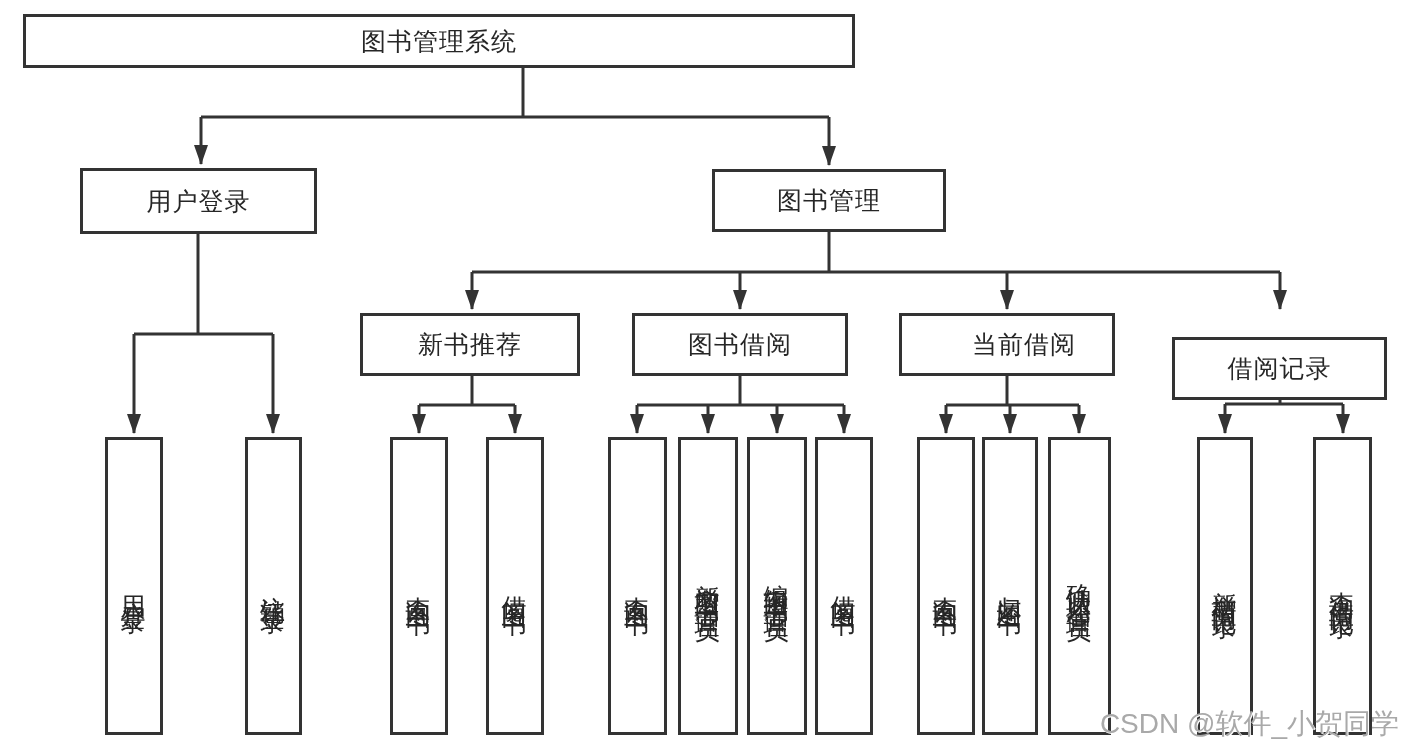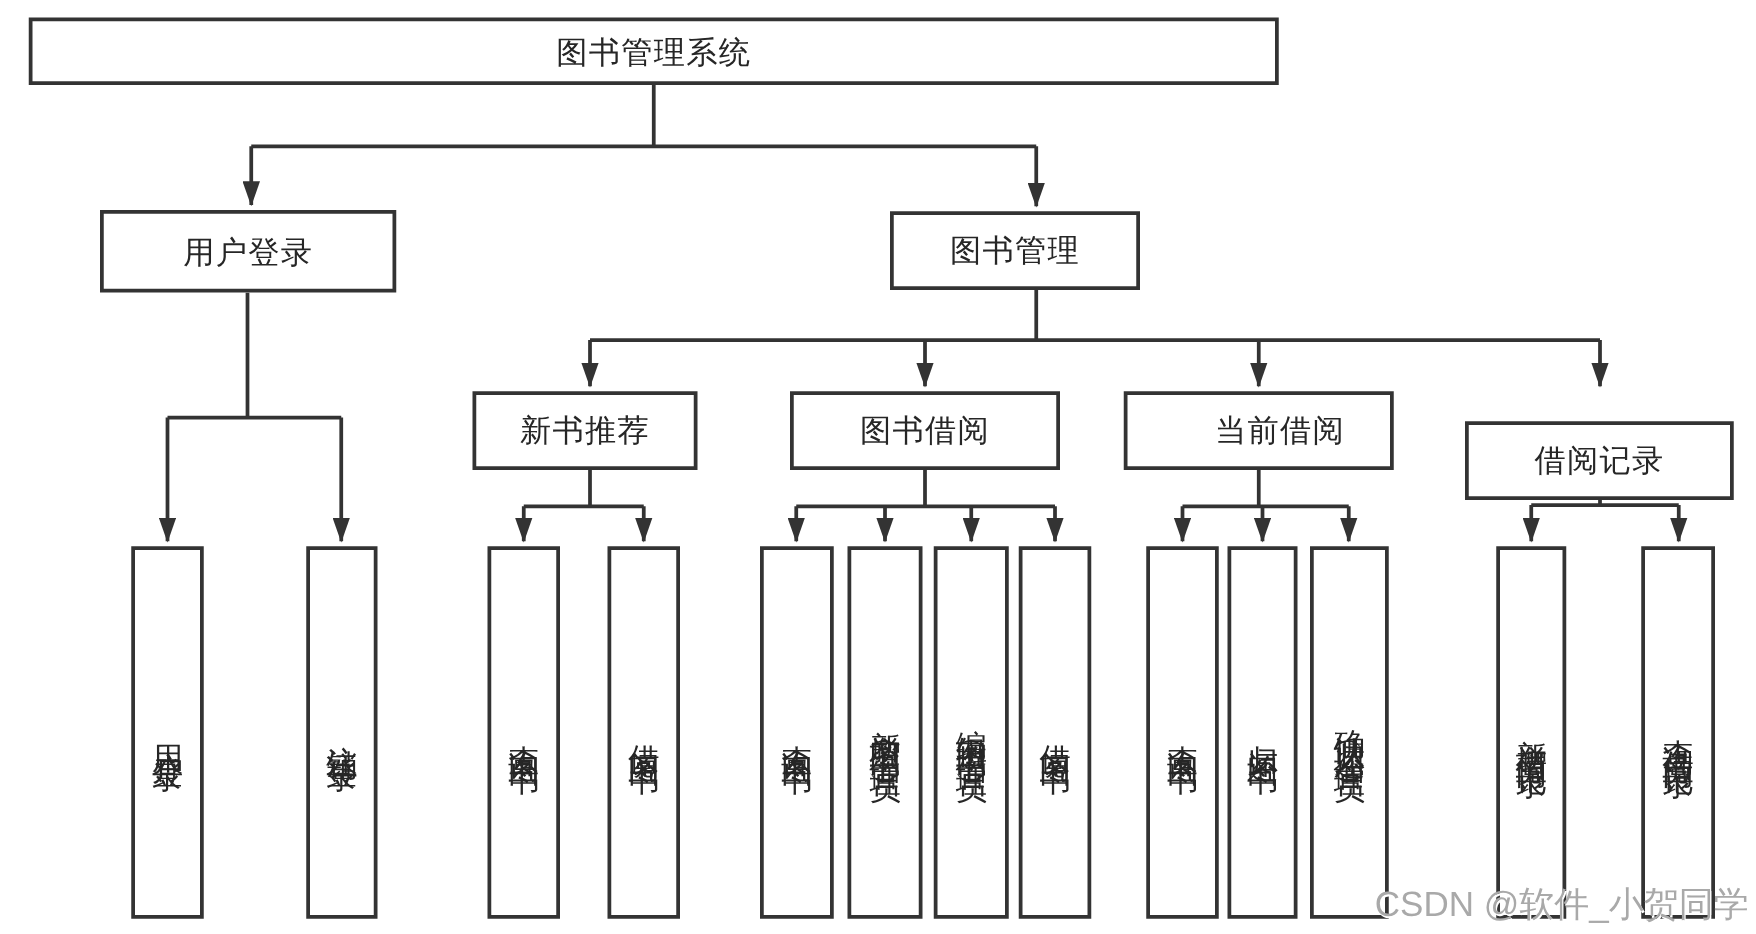--- a/index.html
+++ b/index.html
@@ -108,26 +108,26 @@
       <path d="M1010,405 V433" marker-end="url(#ah)"></path>
       <path d="M1079,405 V433" marker-end="url(#ah)"></path>
 
       <path d="M1280,375 V404"></path>
       <path d="M1225,404 H1343"></path>
       <path d="M1225,404 V433" marker-end="url(#ah)"></path>
       <path d="M1343,404 V433" marker-end="url(#ah)"></path>
     </g>
   </svg>
 
-  <div class="hbox" style="left:23px; top:14px; width:1000px; height:54px;">图书管理系统</div>
+  <div class="hbox" style="left:23px; top:14px; width:832px; height:54px;">图书管理系统</div>
 
   <div class="hbox" style="left:80px; top:168px; width:237px; height:66px;">用户登录</div>
-  <div class="hbox" style="left:712px; top:169px; width:200px; height:63px;">图书管理</div>
+  <div class="hbox" style="left:712px; top:169px; width:234px; height:63px;">图书管理</div>
 
-  <div class="hbox" style="left:378px; top:313px; width:180px; height:63px;">新书推荐</div>
+  <div class="hbox" style="left:360px; top:313px; width:220px; height:63px;">新书推荐</div>
   <div class="hbox" style="left:632px; top:313px; width:216px; height:63px;text-align:right;">图书借阅</div>
   <div class="hbox" style="left:899px; top:313px; width:216px; height:63px;padding-left:34px;">当前借阅</div>
   <div class="hbox" style="left:1172px; top:313px; width:215px; height:63px;margin-top:24px;">借阅记录</div>
 
   <div class="vbox" style="left:105px; width:58px;">用户登录</div>
   <div class="vbox" style="left:245px; width:57px;">注销登录</div>
 
   <div class="vbox" style="left:390px; width:58px;">查询图书</div>
   <div class="vbox" style="left:486px; width:58px;">借阅图书</div>
 

